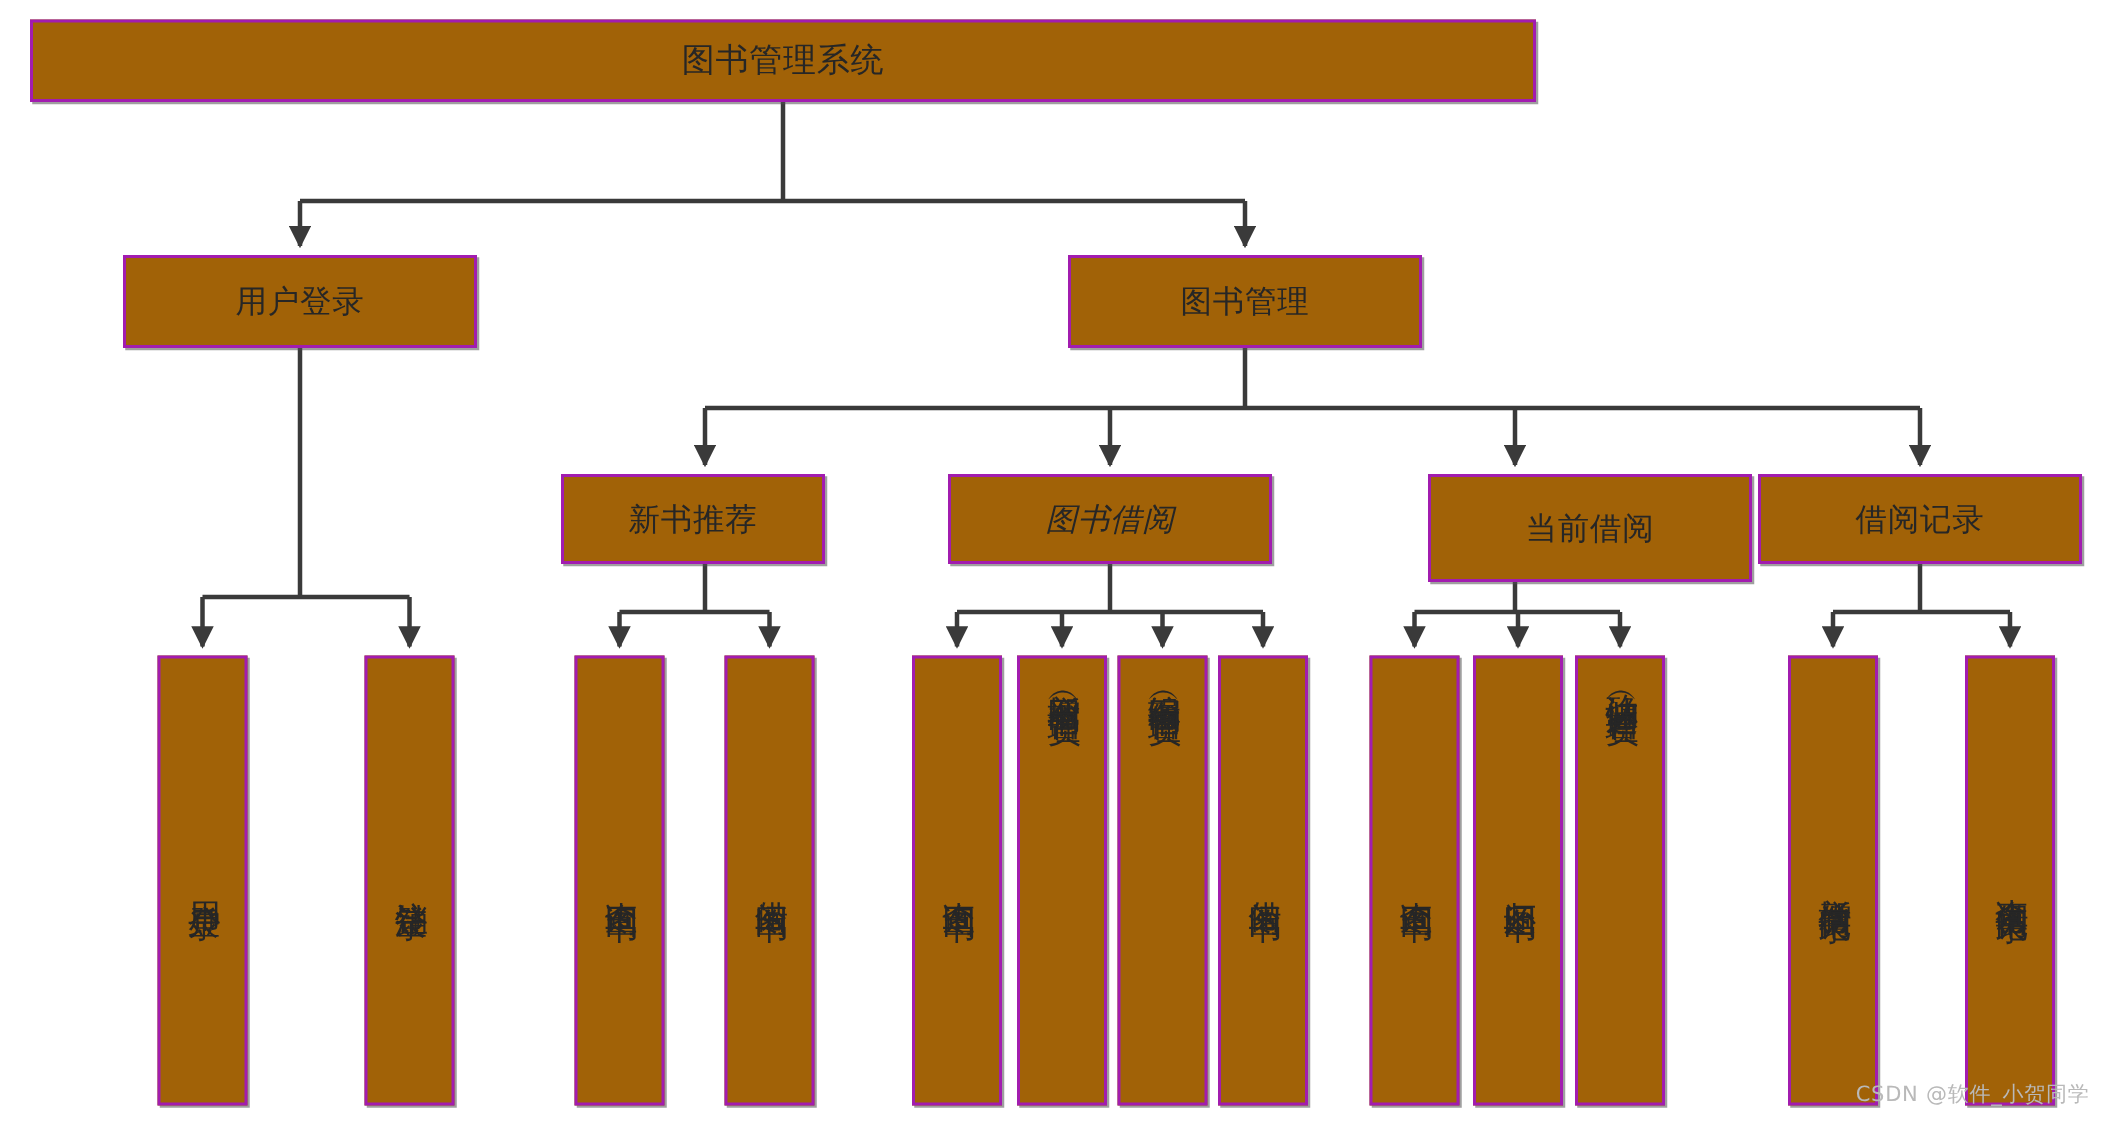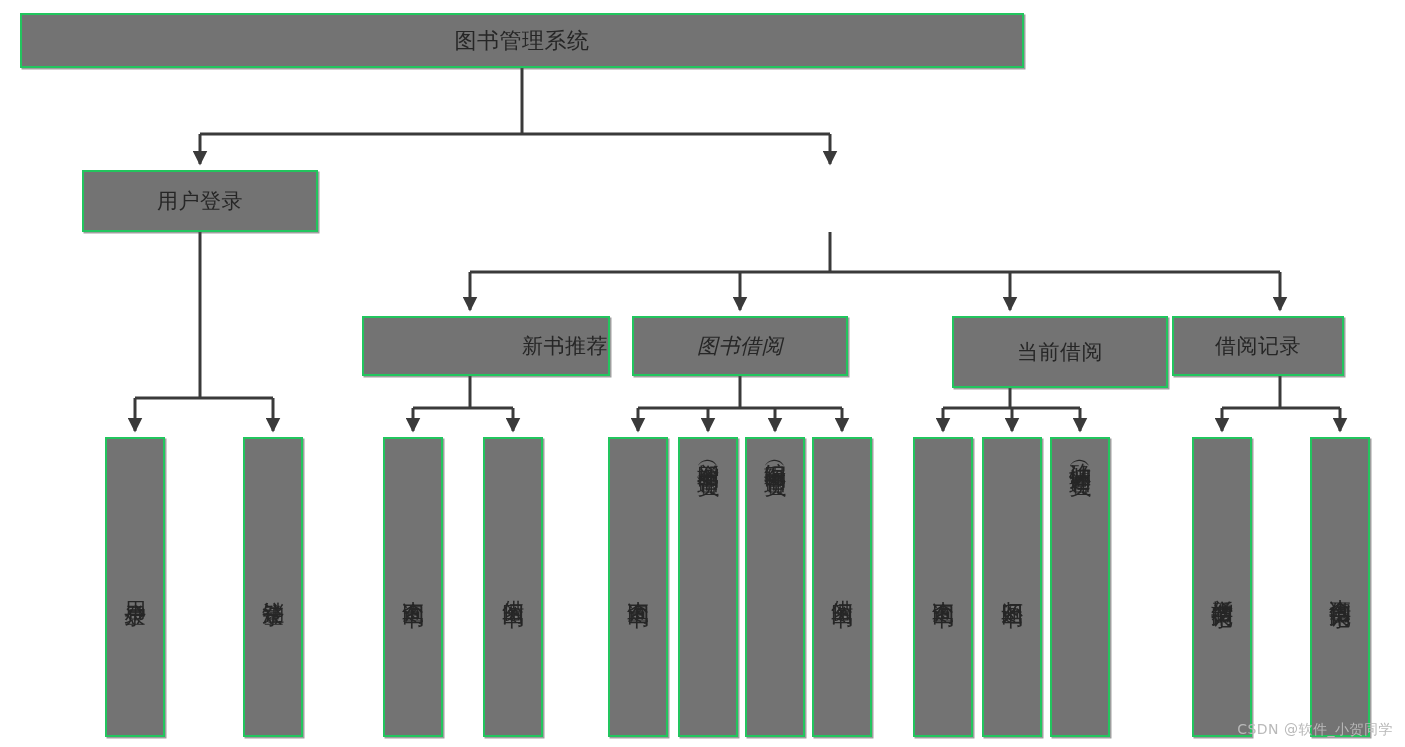--- a/index.html
+++ b/index.html
@@ -21,22 +21,22 @@
   #diagram-svg {
     position: absolute;
     left: 0;
     top: 0;
     width: 1405px;
     height: 747px;
   }
   .node {
     position: absolute;
     box-sizing: border-box;
-    background: #737373;
-    border: 2px solid #22c55e;
+    background: #a16207;
+    border: 2px solid #a21caf;
     box-shadow: 1.5px 1.5px 0 0 rgba(80,80,80,0.55);
     display: flex;
     align-items: center;
     justify-content: center;
     color: #262626;
   }
   .node-label {
     display: block;
     text-align: center;
     line-height: 1.18;
@@ -135,31 +135,34 @@
     </g>
   </svg>
 
   <div class="node root horiz" style="left:20px; top:13px; width:1004px; height:55px;">
     <span class="node-label">图书管理系统</span>
   </div>
 
   <div class="node horiz" style="left:82px; top:170px; width:236px; height:62px;">
     <span class="node-label">用户登录</span>
   </div>
-
-  <div class="node horiz" style="left:362px; top:316px; width:248px; height:60px;justify-content:flex-end;">
+  <div class="node horiz" style="left:712px; top:170px; width:236px; height:62px;">
+    <span class="node-label">图书管理</span>
+  </div>
+
+  <div class="node horiz" style="left:374px; top:316px; width:176px; height:60px;">
     <span class="node-label">新书推荐</span>
   </div>
   <div class="node horiz" style="left:632px; top:316px; width:216px; height:60px;font-style:italic;">
     <span class="node-label">图书借阅</span>
   </div>
   <div class="node horiz" style="left:952px; top:316px; width:216px; height:72px;">
     <span class="node-label">当前借阅</span>
   </div>
-  <div class="node horiz" style="left:1172px; top:316px; width:172px; height:60px;">
+  <div class="node horiz" style="left:1172px; top:316px; width:216px; height:60px;">
     <span class="node-label">借阅记录</span>
   </div>
 
   <div class="node vert" style="left:105px; top:437px; width:60px; height:300px;">
     <span class="node-label">用户登录</span>
   </div>
   <div class="node vert" style="left:243px; top:437px; width:60px; height:300px;">
     <span class="node-label">注销登录</span>
   </div>
 

